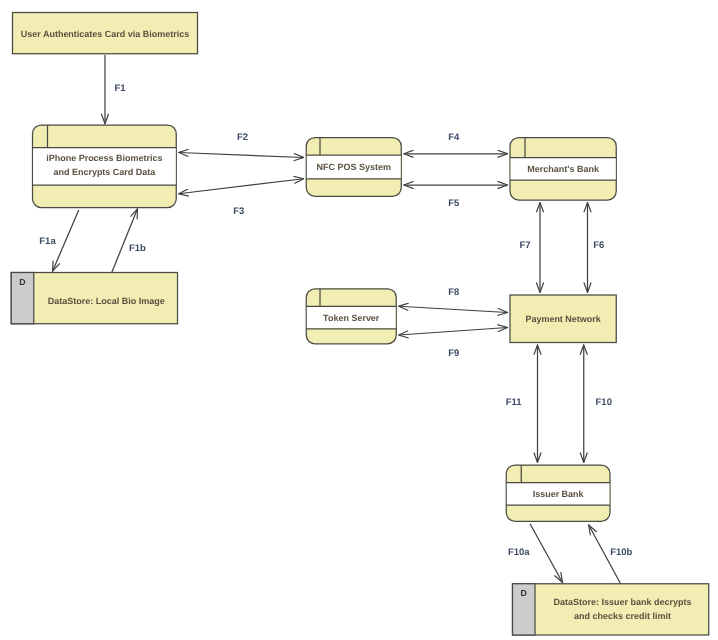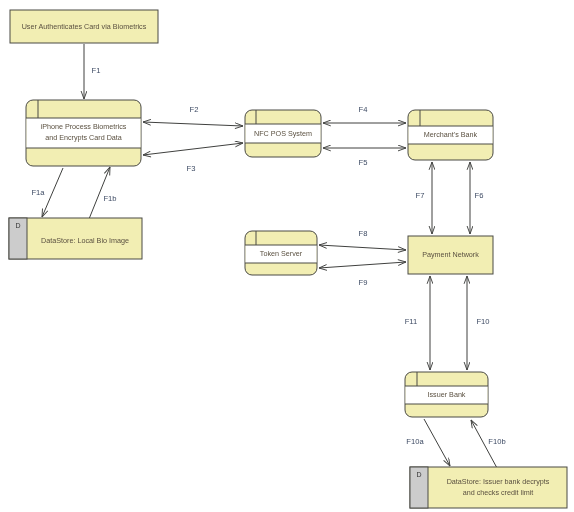--- a/index.html
+++ b/index.html
@@ -12,20 +12,21 @@
     width: 574px;
     height: 512px;
     font-family: "Liberation Sans", sans-serif;
     overflow: hidden;
   }
   #diagram-root {
     position: relative;
     width: 574px;
     height: 512px;
     background: #ffffff;
+    font-weight: bold;
   }
   svg#dfd {
     display: block;
     width: 574px;
     height: 512px;
   }
   .node-label {
     font-family: "Liberation Sans", sans-serif;
     font-size: 7.2px;
     fill: #5a5040;

